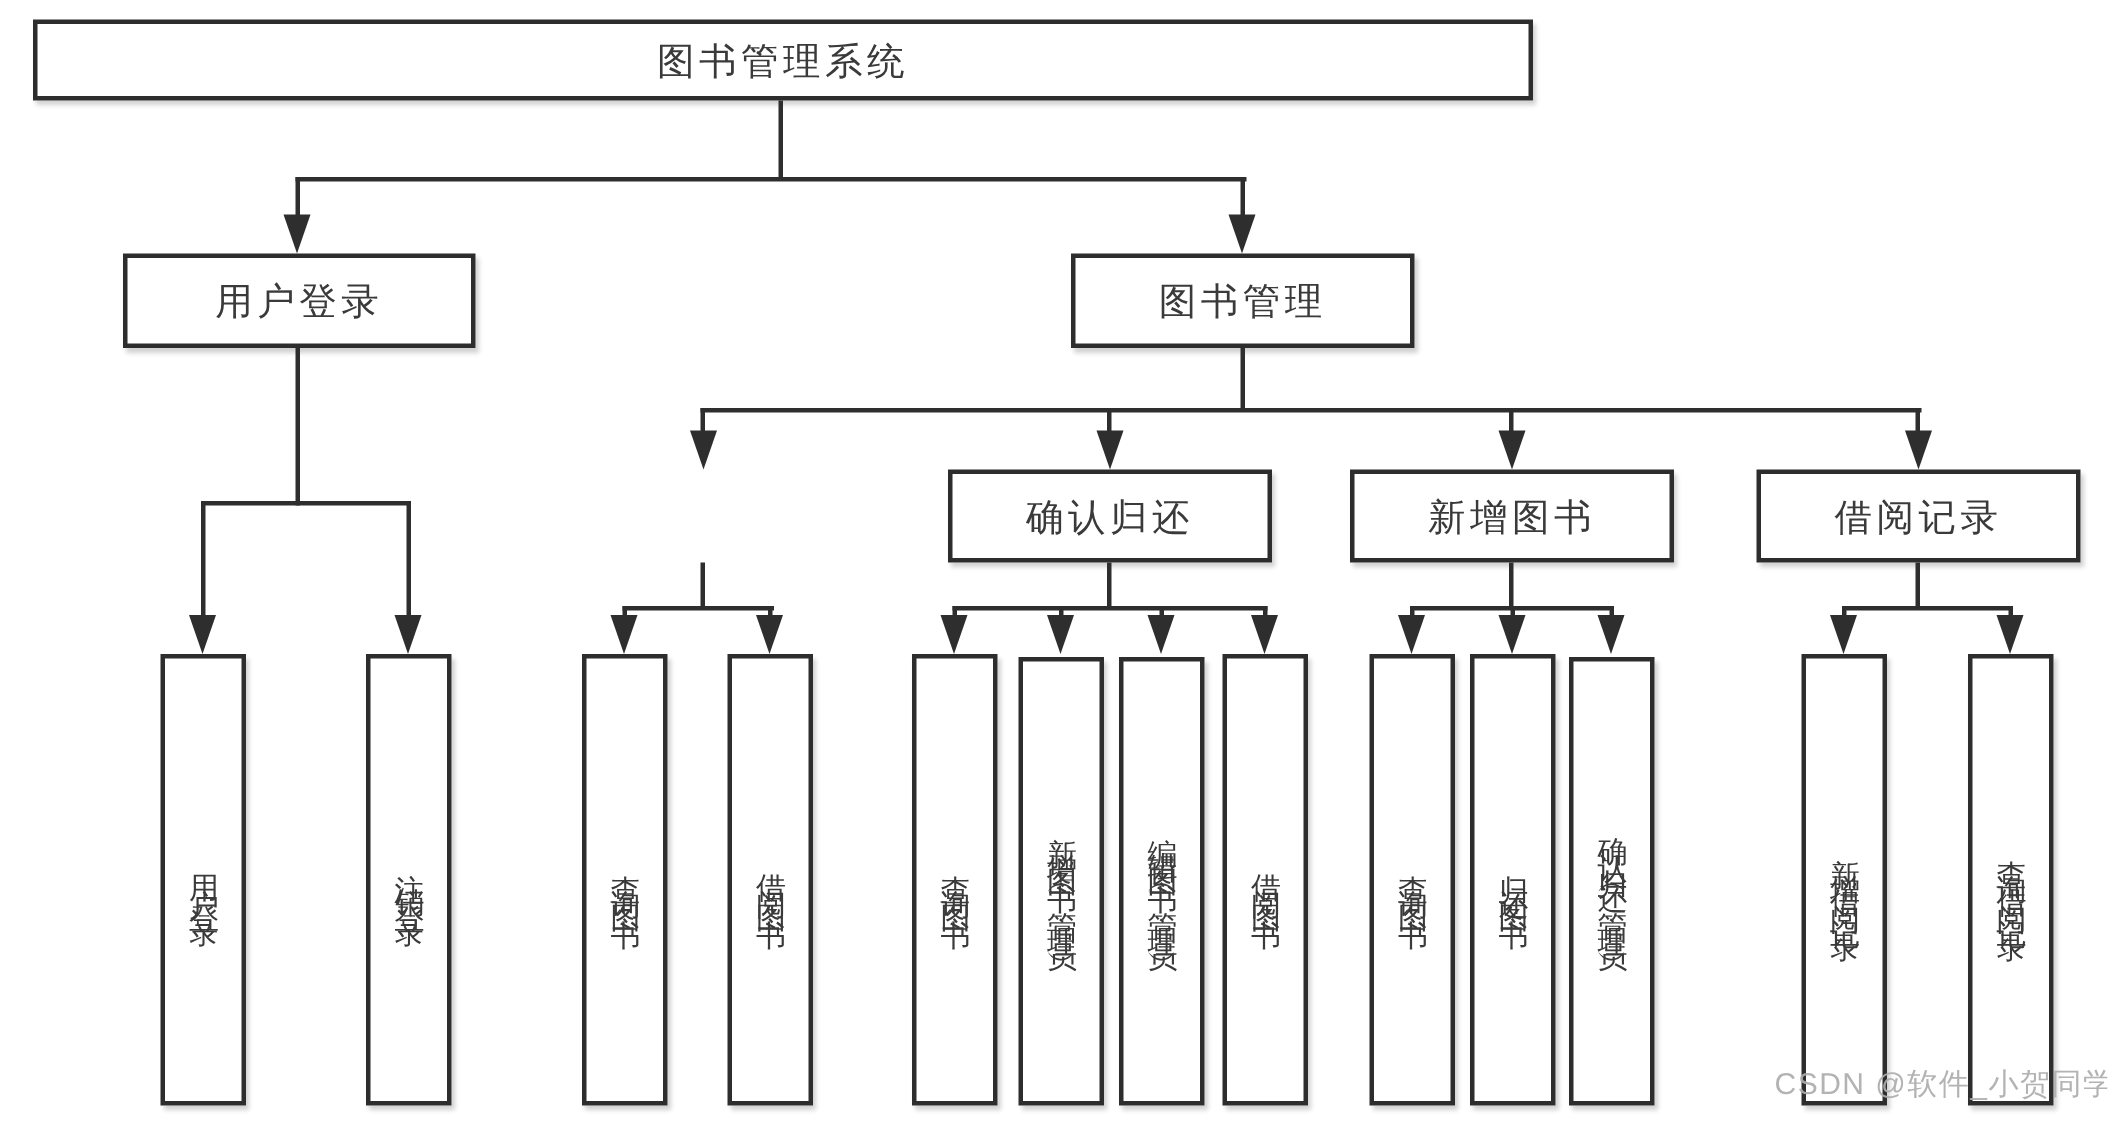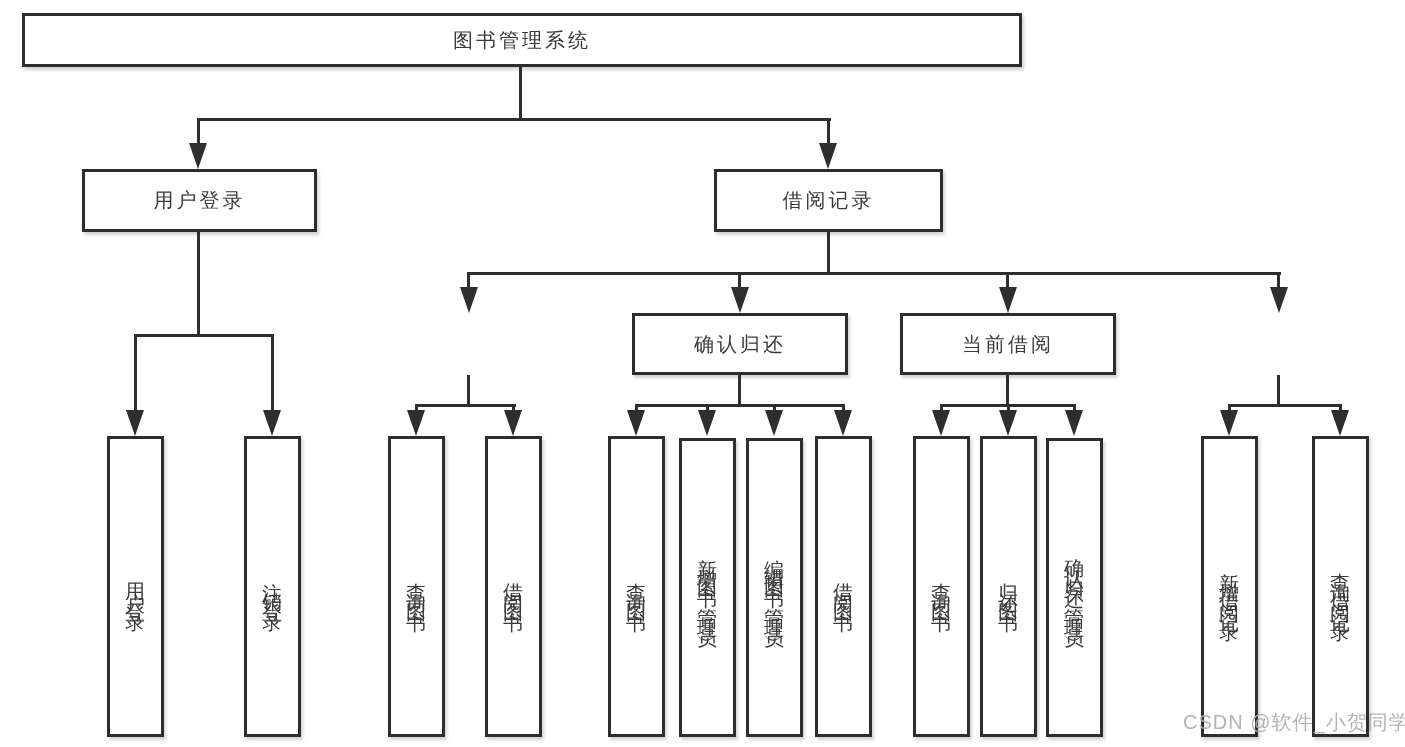--- a/index.html
+++ b/index.html
@@ -5,21 +5,21 @@
   html,body{margin:0;padding:0;background:#ffffff;}
   .canvas{
     position:relative;width:1405px;height:747px;background:#ffffff;overflow:hidden;
     font-family:"Liberation Sans","DejaVu Sans",sans-serif;color:#3a3a3a;
   }
   .box{
     position:absolute;background:#ffffff;border:3px solid #2d2d2d;
     box-sizing:border-box;display:flex;align-items:center;justify-content:center;
     box-shadow:2px 3px 3px rgba(0,0,0,0.18);
   }
-  .hlabel{font-size:20px;letter-spacing:3px;white-space:nowrap;}
+  .hlabel{font-size:25px;letter-spacing:3px;white-space:nowrap;}
   .leaf .vtext{
     writing-mode:vertical-rl;text-orientation:mixed;
     font-size:20px;letter-spacing:10px;line-height:1;white-space:nowrap;
   }
   .v-line{position:absolute;width:3px;background:#2e2e2e;}
   .h-line{position:absolute;height:3px;background:#2e2e2e;}
   .arrow{
     position:absolute;width:0;height:0;
     border-left:9px solid transparent;border-right:9px solid transparent;
     border-top:26px solid #2e2e2e;
@@ -35,28 +35,31 @@
 <div class="canvas">
 
   <div class="box" style="left:22px;top:13px;width:1000px;height:54px;">
     <span class="hlabel">图书管理系统</span>
   </div>
 
   <div class="box" style="left:82px;top:169px;width:235px;height:63px;">
     <span class="hlabel">用户登录</span>
   </div>
   <div class="box" style="left:714px;top:169px;width:229px;height:63px;">
-    <span class="hlabel">借阅记录</span>
+    <span class="hlabel">图书管理</span>
   </div>
 
   <div class="box" style="left:632px;top:313px;width:216px;height:62px;">
     <span class="hlabel">确认归还</span>
   </div>
   <div class="box" style="left:900px;top:313px;width:216px;height:62px;">
-    <span class="hlabel">当前借阅</span>
+    <span class="hlabel">新增图书</span>
+  </div>
+  <div class="box" style="left:1171px;top:313px;width:216px;height:62px;">
+    <span class="hlabel">借阅记录</span>
   </div>
 
   <div class="box leaf" style="left:107px;top:436px;width:57px;height:301px;">
     <span class="vtext">用户登录</span>
   </div>
   <div class="box leaf" style="left:244px;top:436px;width:57px;height:301px;">
     <span class="vtext">注销登录</span>
   </div>
 
   <div class="box leaf" style="left:388px;top:436px;width:57px;height:301px;">

